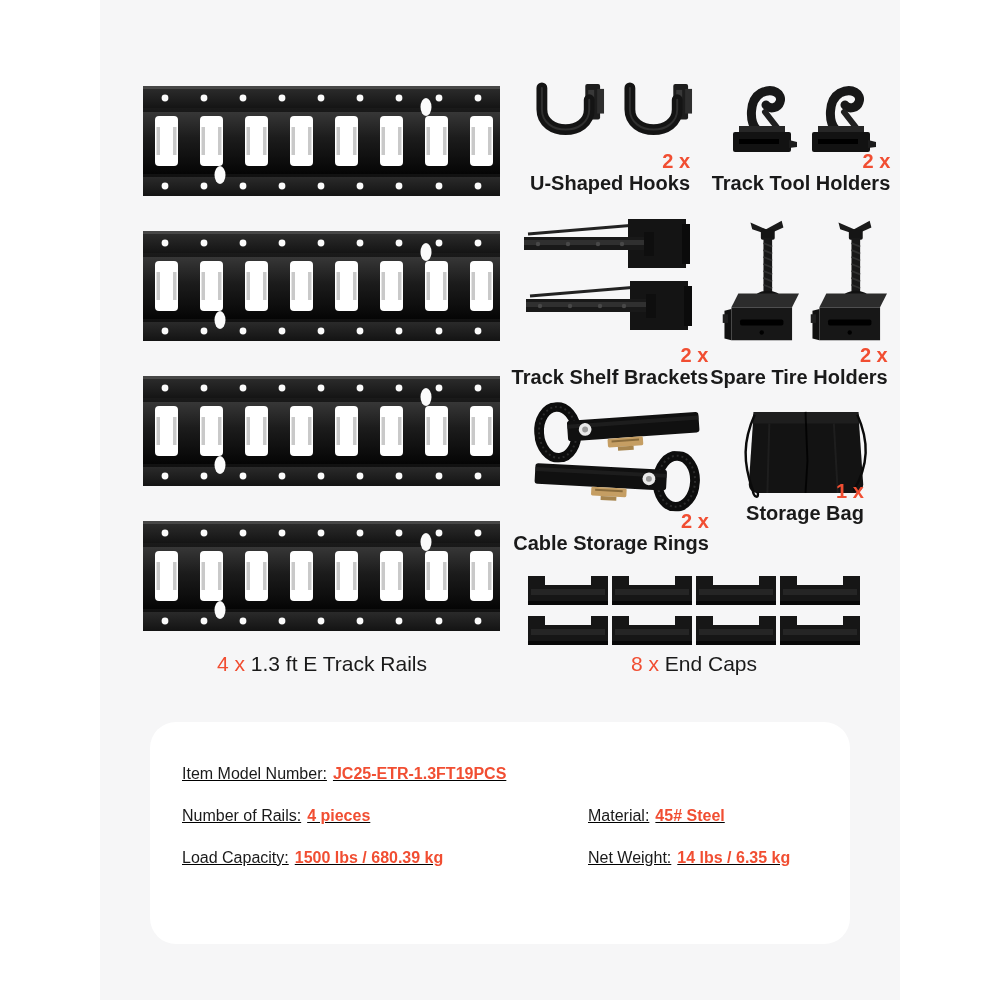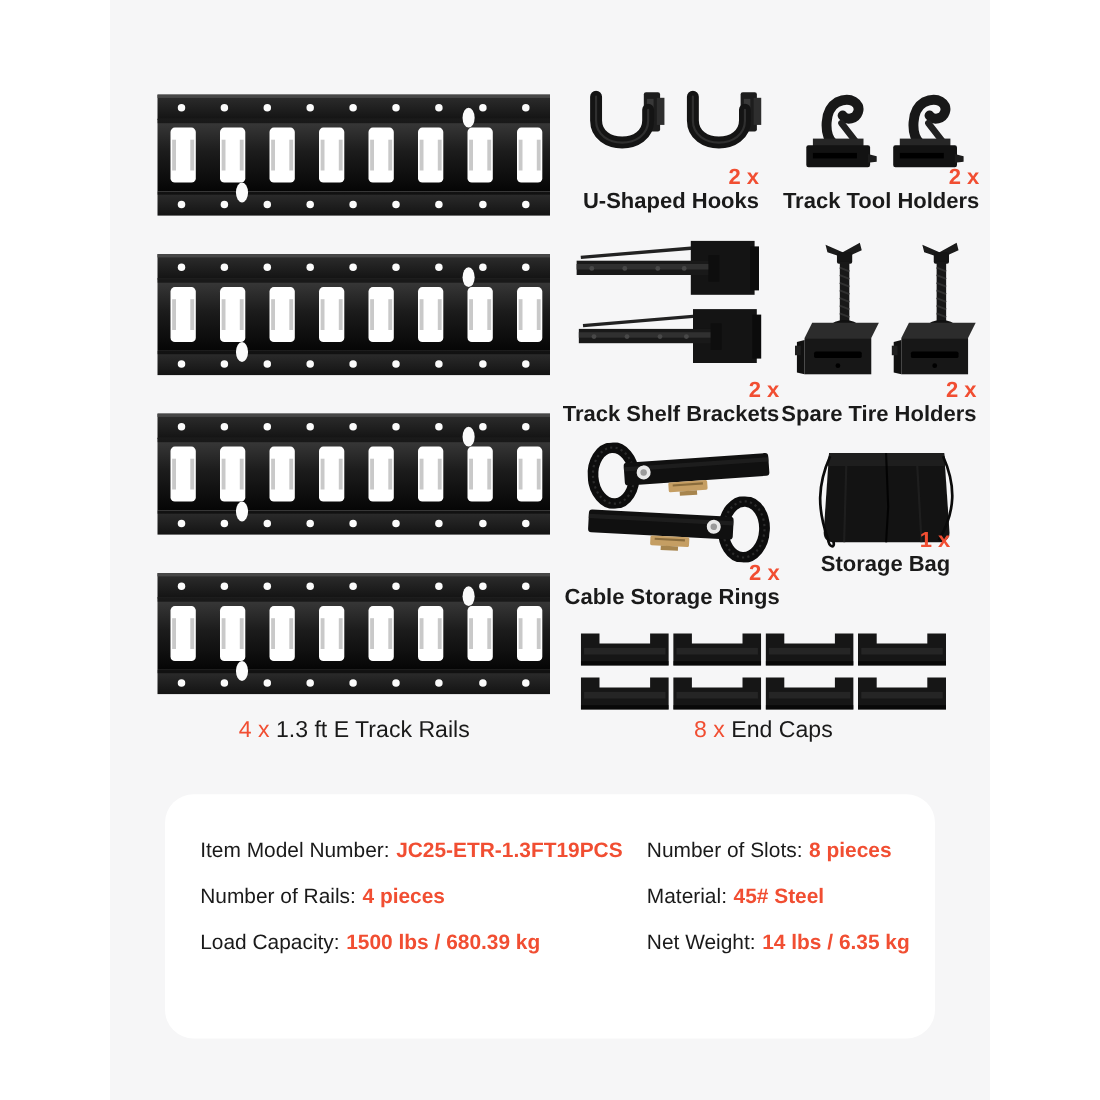--- a/index.html
+++ b/index.html
@@ -17,21 +17,21 @@
   .rail{position:absolute;left:143px;width:357px;height:115px;}
   
   .caption{position:absolute;transform:translateX(-50%);text-align:right;white-space:nowrap;}
   .caption .count{display:block;font-size:20px;line-height:22px;font-weight:bold;color:var(--accent);}
   .caption .name{display:block;font-size:20px;line-height:23px;color:var(--text);font-weight:bold;}
   
   .inline-caption{position:absolute;transform:translateX(-50%);white-space:nowrap;font-size:21px;color:var(--text);}
   .inline-caption .count{font-weight:normal;color:var(--accent);}
   
   .spec-card{position:absolute;left:150px;top:722px;width:700px;height:222px;background:var(--card);border-radius:26px;}
-  .spec-row{position:absolute;font-size:19px;line-height:24px;white-space:nowrap;}
+  .spec-row{position:absolute;font-size:16px;line-height:24px;white-space:nowrap;text-decoration:underline;}
   .spec-row .lbl{color:var(--text);font-weight:500;}
   .spec-row .val{color:var(--accent);font-weight:bold;margin-left:6px;}
   .col-l{left:32px;}
   .col-r{left:438px;}
   svg{display:block;}
 </style>
 </head>
 <body>
 
 <div class="stage">
@@ -303,23 +303,20 @@
   <div class="spec-card">
     <div class="spec-row col-l" style="top:40px">
       <span class="lbl">Item Model Number:</span><span class="val">JC25-ETR-1.3FT19PCS</span>
     </div>
     <div class="spec-row col-l" style="top:82px">
       <span class="lbl">Number of Rails:</span><span class="val">4 pieces</span>
     </div>
     <div class="spec-row col-l" style="top:124px">
       <span class="lbl">Load Capacity:</span><span class="val">1500 lbs / 680.39 kg</span>
     </div>
-    <div class="spec-row col-r" style="top:40px">
-      <span class="lbl">Number of Slots:</span><span class="val">8 pieces</span>
-    </div>
     <div class="spec-row col-r" style="top:82px">
       <span class="lbl">Material:</span><span class="val">45# Steel</span>
     </div>
     <div class="spec-row col-r" style="top:124px">
       <span class="lbl">Net Weight:</span><span class="val">14 lbs / 6.35 kg</span>
     </div>
   </div>
 </div>
 
 </body></html>

